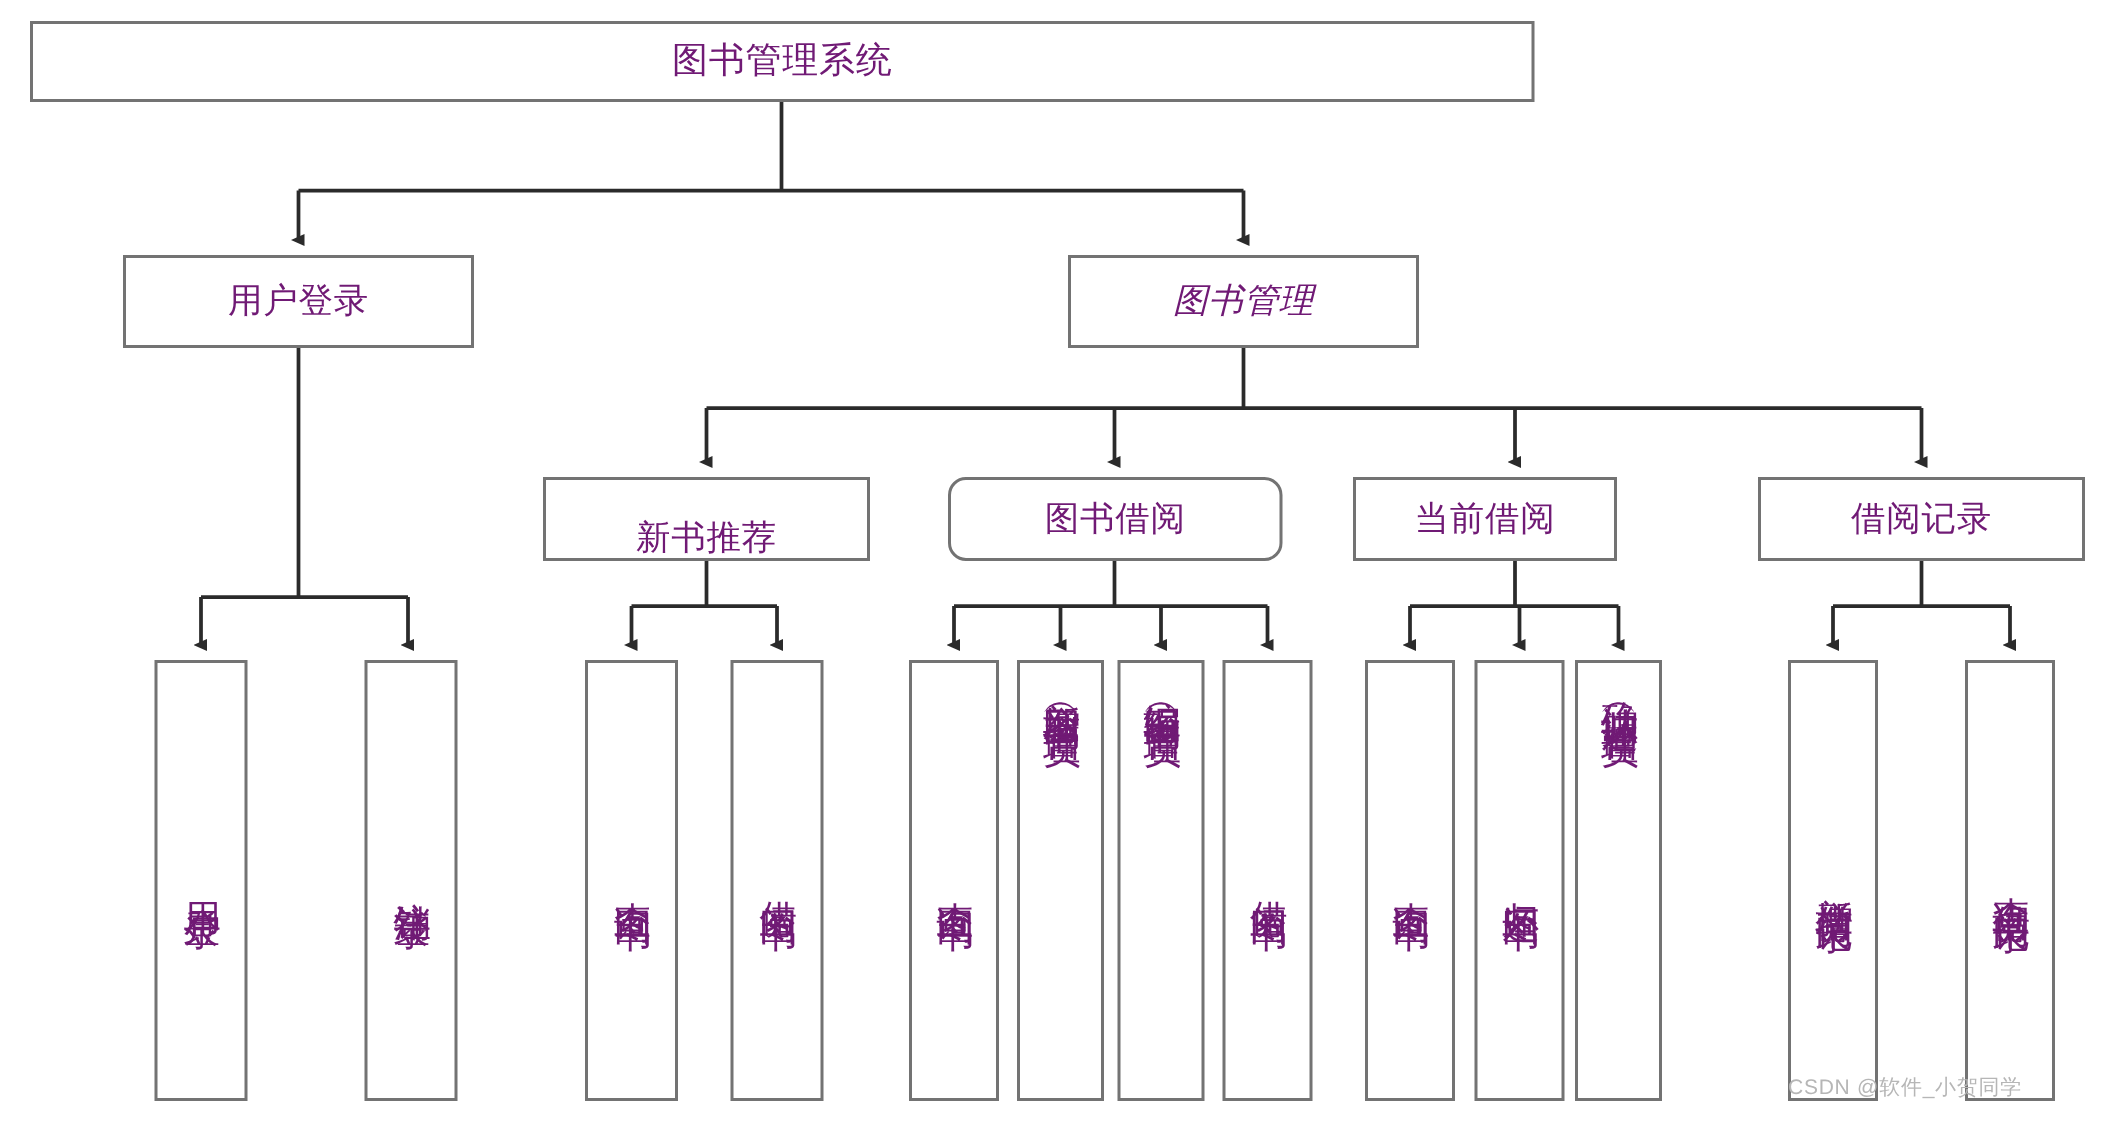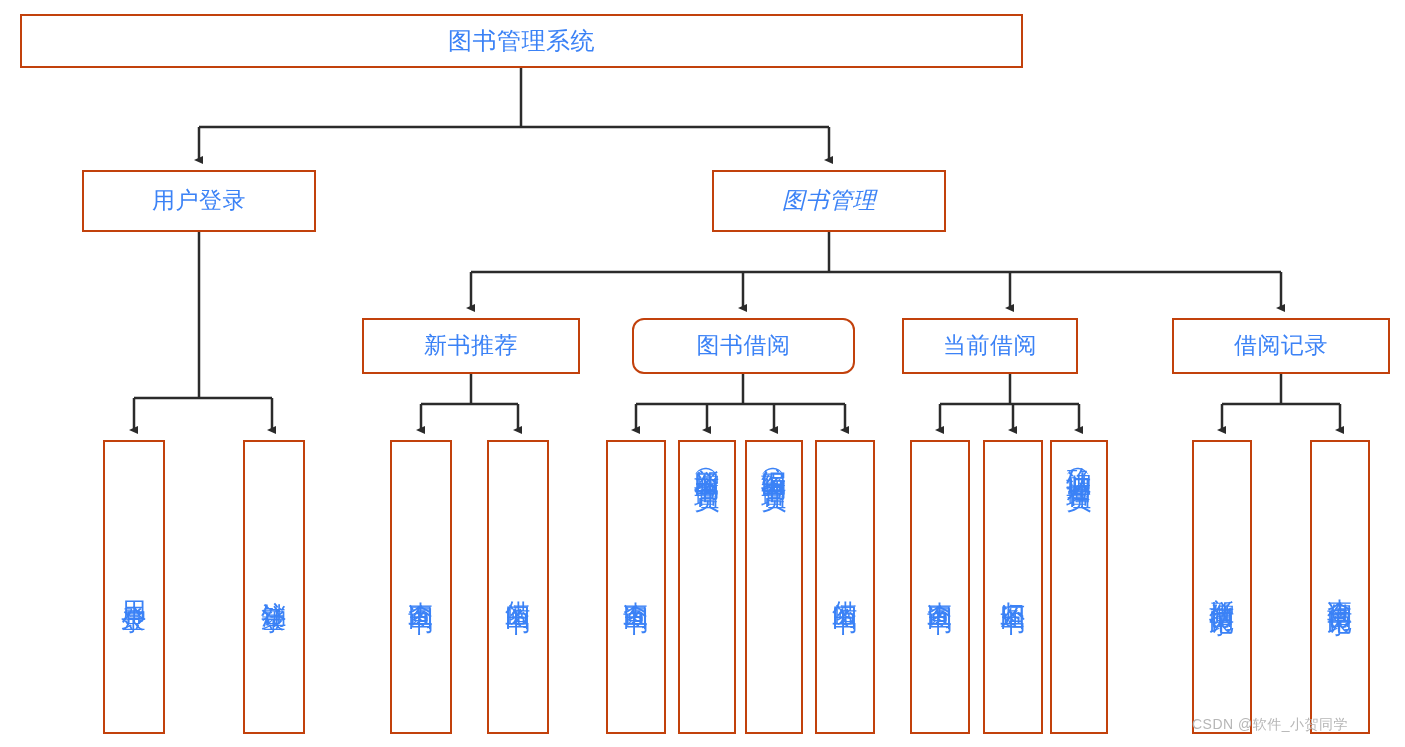--- a/index.html
+++ b/index.html
@@ -22,25 +22,25 @@
     left: 0;
     top: 0;
     width: 1405px;
     height: 747px;
     pointer-events: none;
   }
   .node {
     position: absolute;
     box-sizing: border-box;
     background: #ffffff;
-    border: 2px solid #c2410c;
+    border: 2px solid #737373;
     display: flex;
     align-items: center;
     justify-content: center;
-    color: #3b82f6;
+    color: #701a75;
   }
   .node-label {
     display: block;
     text-align: center;
     line-height: 1.18;
     white-space: pre;
   }
   .node.horizontal .node-label {
     font-size: 23px;
     letter-spacing: 0.5px;
@@ -131,21 +131,21 @@
     <span class="node-label">图书管理系统</span>
   </div>
 
   <div class="node horizontal" style="left:82px; top:170px; width:234px; height:62px;">
     <span class="node-label">用户登录</span>
   </div>
   <div class="node horizontal" style="left:712px; top:170px; width:234px; height:62px;font-style:italic;">
     <span class="node-label">图书管理</span>
   </div>
 
-  <div class="node horizontal" style="left:362px; top:318px; width:218px; height:56px;">
+  <div class="node horizontal" style="left:362px; top:318px; width:218px; height:56px;align-items:flex-end;">
     <span class="node-label">新书推荐</span>
   </div>
   <div class="node horizontal" style="left:632px; top:318px; width:223px; height:56px;border-radius:12px;">
     <span class="node-label">图书借阅</span>
   </div>
   <div class="node horizontal" style="left:902px; top:318px; width:176px; height:56px;">
     <span class="node-label">当前借阅</span>
   </div>
   <div class="node horizontal" style="left:1172px; top:318px; width:218px; height:56px;">
     <span class="node-label">借阅记录</span>

